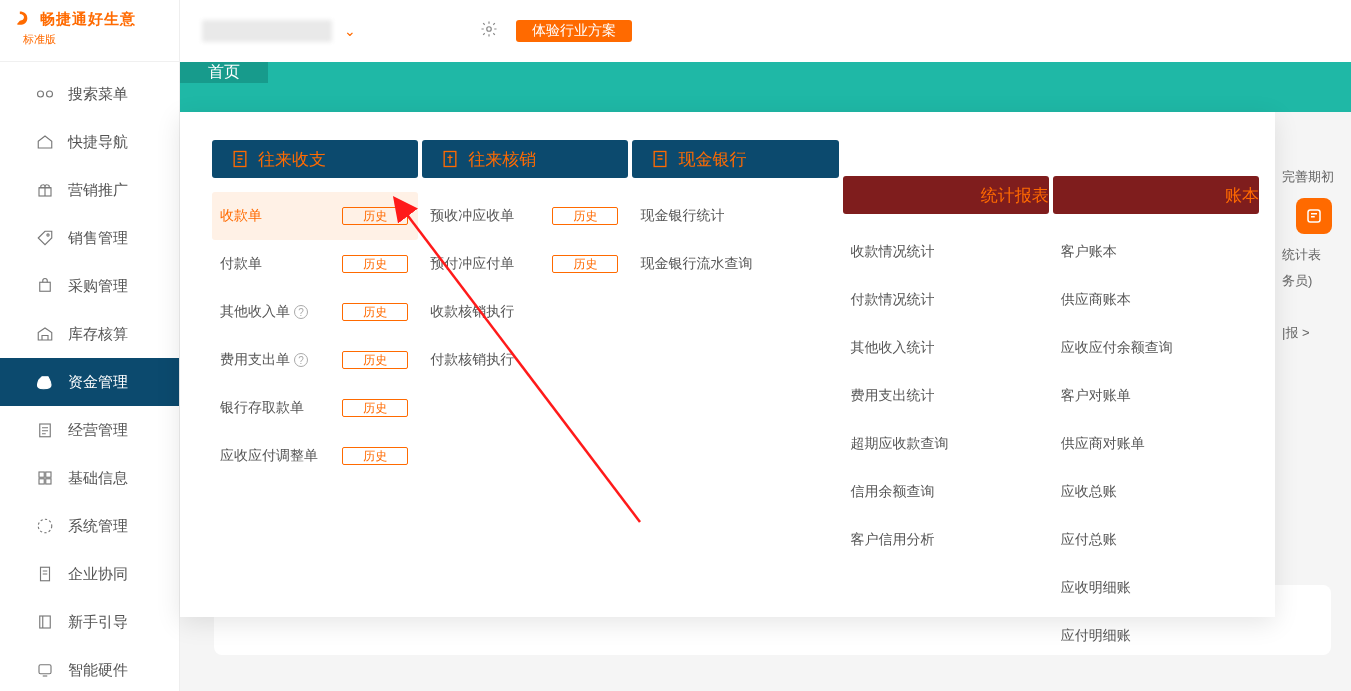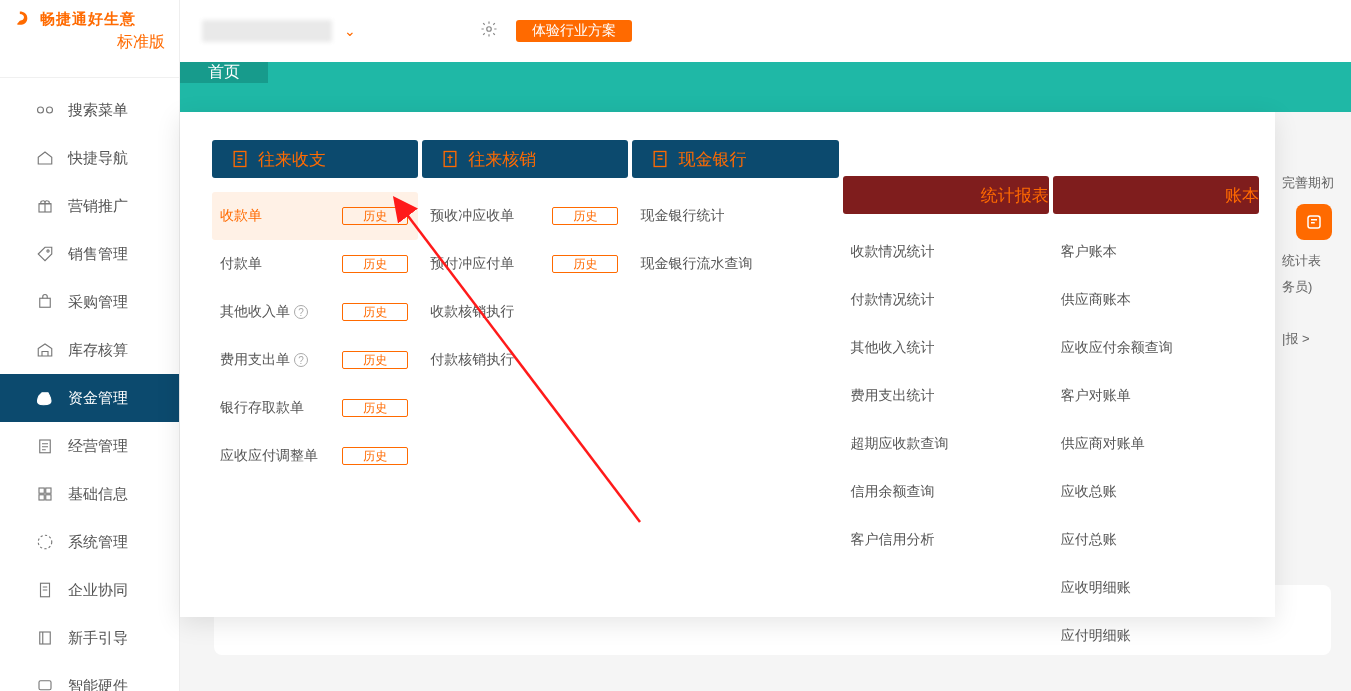--- a/index.html
+++ b/index.html
@@ -1,25 +1,25 @@
 <!DOCTYPE html>
 <html><head>
   <meta charset="utf-8">
   <style>
     * { box-sizing:border-box; margin:0; padding:0; font-family:"Microsoft YaHei","PingFang SC",Arial,sans-serif; }
     body { background:#f5f5f5; width:1351px; height:691px; overflow:hidden; color:#333; position:relative; }
 
     
     .sidebar { position:absolute; left:0; top:0; width:180px; height:691px; background:#fff; border-right:1px solid #eee; }
-    .logo-block { height:78px; padding:8px 14px 0 14px; border-bottom:1px solid #f0f0f0;text-align:right; }
+    .logo-block { height:62px; padding:8px 14px 0 14px; border-bottom:1px solid #f0f0f0; }
     .logo-row { display:flex; align-items:center; gap:6px; }
     .logo-mark { width:20px; height:22px; position:relative; }
     .logo-mark svg { width:100%; height:100%; }
     .logo-text { color:#ff6a00; font-size:15px; font-weight:700; letter-spacing:1px; }
-    .logo-sub { color:#ff6a00; font-size:16px; margin-top:2px; margin-left:18px; }
+    .logo-sub { color:#ff6a00; font-size:11px; margin-top:2px; margin-left:9px; }
 
     .nav { padding-top:8px; }
     .nav-item { display:flex; align-items:center; height:48px; padding:0 36px; gap:14px; cursor:pointer; color:#555; font-size:15px; }
     .nav-item.active { background:#0c4a6e; color:#fff; }
     .nav-item.active .nav-icon svg { stroke:#fff; fill:#fff; }
     .nav-icon { width:18px; height:18px; display:flex; align-items:center; justify-content:center; }
     .nav-icon svg { stroke:#777; fill:none; stroke-width:1.5; }
 
     
     .header { position:absolute; left:180px; top:0; right:0; height:62px; display:flex; align-items:center; padding:0 22px; gap:18px; background:#fff; }
@@ -27,21 +27,21 @@
     .org-blur { width:130px; height:22px; background:#e9e9e9; filter:blur(2px); border-radius:2px; }
     .chev-down { color:#ff6a00; font-size:14px; }
     .gear { color:#777; font-size:16px; }
     .primary-btn { background:#ff6a00; color:#fff; border:none; height:22px; padding:0 16px; border-radius:3px; font-size:14px; cursor:pointer; }
 
     
     .tabbar { position:absolute; left:180px; top:62px; right:0; height:50px; background:#1fb8a6; display:flex; align-items:flex-start; }
     .tabbar .tab { display:flex; align-items:center; padding:0 28px; color:#fff; font-size:16px; background:#179b8c; }
 
     
-    .right-strip { position:absolute; right:0; top:170px; width:75px; font-size:14px; color:#666; }
+    .right-strip { position:absolute; right:0; top:164px; width:75px; font-size:14px; color:#666; }
     .right-chip { background:#ff6a00; color:#fff; width:36px; height:36px; border-radius:8px; display:flex; align-items:center; justify-content:center; margin:8px 0 8px 20px; }
     .right-line { padding:4px 0 4px 6px; font-size:13px; }
 
     
     .stat-row { position:absolute; left:214px; bottom:36px; right:20px; height:70px; display:flex; align-items:flex-start; background:#fff; border-radius:8px; }
     .stat { display:flex; align-items:center; gap:16px; flex:1; padding-left:26px; }
     .stat-ico { width:30px; height:30px; border-radius:6px; background:#ff6a00; display:flex; align-items:center; justify-content:center; color:#fff; font-size:15px; }
     .stat-val { display:flex; align-items:baseline; gap:6px; font-size:15px; color:#666; }
     .stat-num { font-size:24px; color:#333; }
     .stat-money { font-size:24px; color:#333; margin-left:14px; }

